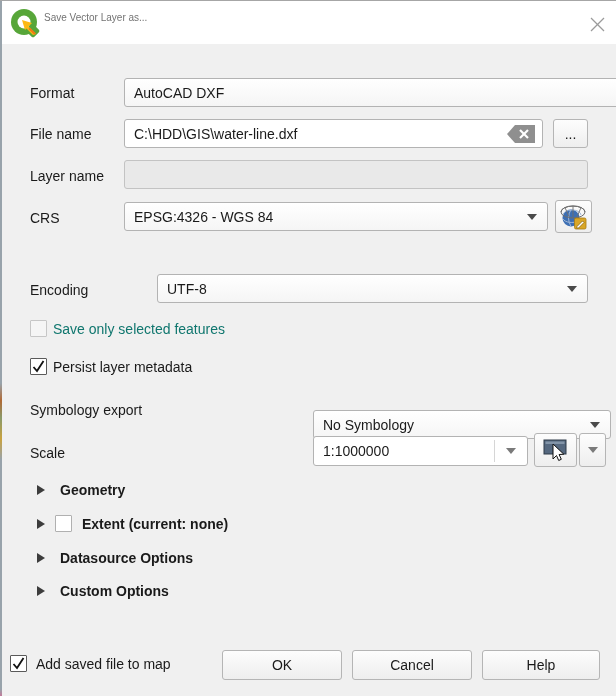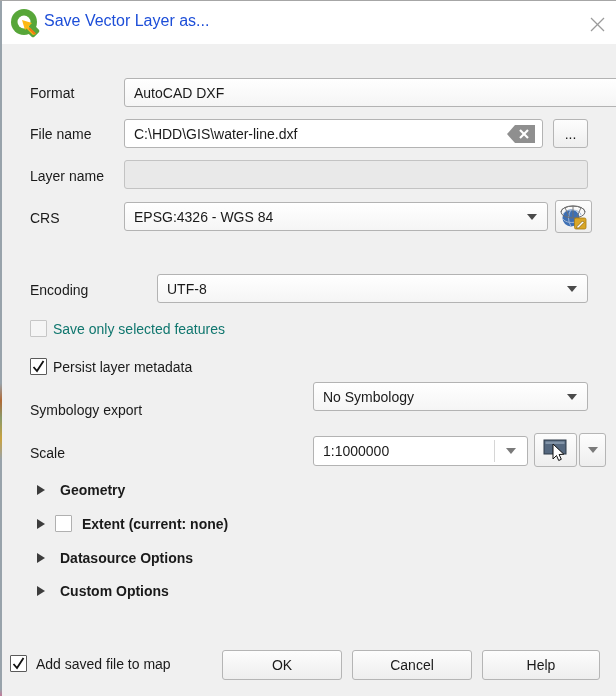--- a/index.html
+++ b/index.html
@@ -11,21 +11,21 @@
   #top-edge{position:absolute;left:0;top:0;width:616px;height:1px;background:#a6a6a6;}
   #left-sliver{
     position:absolute;left:0;top:1px;width:2px;height:695px;
     background:linear-gradient(to bottom,
       #98a3ab 0%, #98a3ab 55%, #b06a35 57.5%, #8a9a6a 60%,
       #c9a23f 63%, #98a3ab 66%, #98a3ab 99%, #c27a9a 100%);
   }
   
   #titlebar{position:absolute;left:2px;top:1px;width:614px;height:43px;background:#ffffff;}
   #logo{position:absolute;left:8px;top:7px;width:30px;height:30px;}
-  #title-text{position:absolute;left:42px;top:11px;font-size:16px;color:#1d4ed8;}
+  #title-text{position:absolute;left:42px;top:11px;font-size:10px;color:#737373;}
   #close-btn{position:absolute;right:8px;top:12px;width:22px;height:22px;display:flex;align-items:center;justify-content:center;}
   
   .lbl{position:absolute;line-height:18px;white-space:nowrap;}
   .lbl-disabled{color:#0f766e;}
   
   .box{
     position:absolute;box-sizing:border-box;height:29px;
     background:linear-gradient(#ffffff,#f5f5f5);
     border:1px solid #b3b3b3;border-radius:3px;
     display:flex;align-items:center;padding:0 9px;white-space:nowrap;
@@ -141,21 +141,21 @@
   <div class="lbl lbl-disabled" style="left:53px;top:320px;">Save only selected features</div>
 
   <div class="chk" style="left:30px;top:358px;border-color:#5a5a5a;">
     <svg width="13" height="13" viewBox="0 0 13 13">
       <polyline points="1.5,7 5,11 11.5,1" fill="none" stroke="#111111" stroke-width="1.8"></polyline>
     </svg>
   </div>
   <div class="lbl" style="left:30px;top:401px;">Symbology export</div>
 
   <div class="lbl" style="left:53px;top:358px;">Persist layer metadata</div>
-  <div class="box" style="left:313px;top:382px;width:275px;">
+  <div class="box" style="left:313px;top:410px;width:298px;">
     <span>No Symbology</span>
     <span class="arrow-down"></span>
   </div>
 
   <div class="lbl" style="left:30px;top:444px;">Scale</div>
   <div class="box inputbox" style="left:313px;top:436px;width:215px;height:30px;">
     <span>1:1000000</span>
     <span class="combo-sep"></span>
     <span class="arrow-down arrow-gray" style="right:11px;"></span>
   </div>

